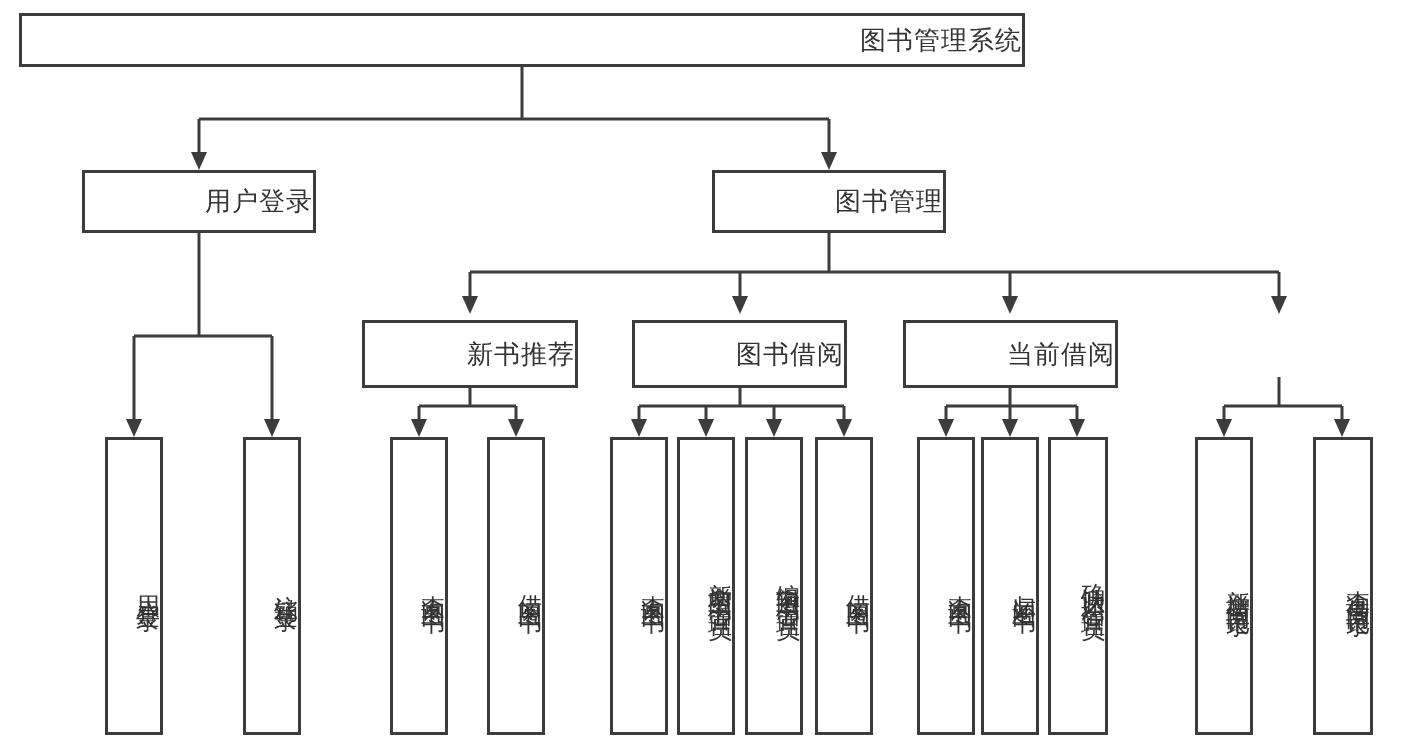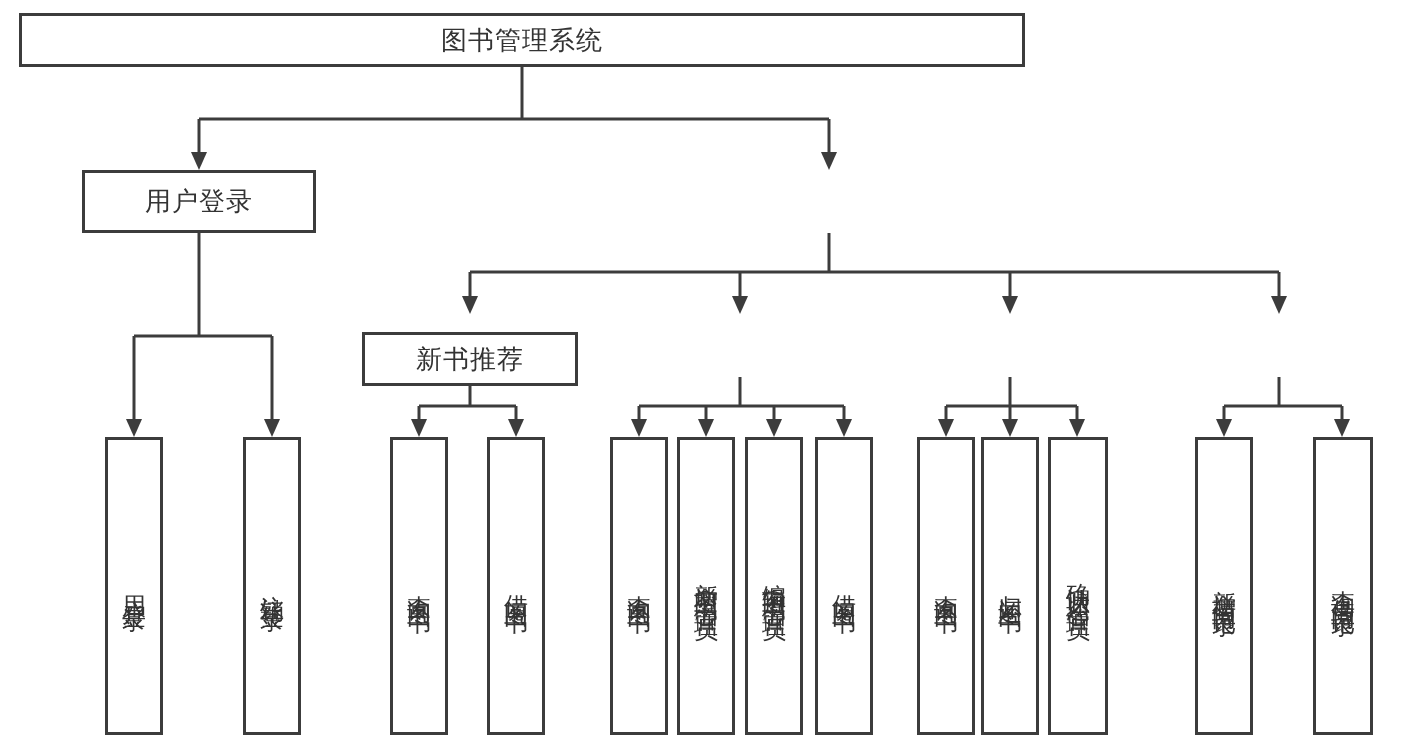--- a/index.html
+++ b/index.html
@@ -27,27 +27,27 @@
     pointer-events: none;
   }
   svg.wires line { stroke: var(--line); stroke-width: 3; }
   svg.wires polygon { fill: var(--line); }
   .node {
     position: absolute;
     border: 3px solid var(--line);
     background: #fff;
     display: flex;
     align-items: center;
-    justify-content: center;
+    justify-content: flex-end;
     color: var(--text);
   }
   .hnode { font-size: 26px; letter-spacing: 1px; }
   .root  { left: 19px;  top: 13px;  width: 1006px; height: 54px; }
   .lvl2  { top: 170px; width: 234px; height: 63px; }
-  .lvl3  { top: 332px; height: 54px; }
+  .lvl3  { top: 320px; height: 68px; }
   .leaf {
     top: 437px;
     width: 58px;
     height: 298px;
     font-size: 24px;
   }
   .vtext {
     writing-mode: vertical-rl;
     text-orientation: mixed;
     letter-spacing: 5px;
@@ -144,24 +144,33 @@
     </g>
   </svg>
 
   <div class="node hnode root">
     <span>图书管理系统</span>
   </div>
 
   <div class="node hnode lvl2" style="left:82px">
     <span>用户登录</span>
   </div>
+  <div class="node hnode lvl2" style="left:712px">
+    <span>图书管理</span>
+  </div>
 
   <div class="node hnode lvl3" style="left:362px;width:216px">
     <span>新书推荐</span>
   </div>
+  <div class="node hnode lvl3" style="left:632px;width:215px">
+    <span>图书借阅</span>
+  </div>
+  <div class="node hnode lvl3" style="left:903px;width:215px">
+    <span>当前借阅</span>
+  </div>
 
   <div class="node leaf" style="left:105px">
     <span class="vtext">用户登录</span>
   </div>
   <div class="node leaf" style="left:243px">
     <span class="vtext">注销登录</span>
   </div>
 
   <div class="node leaf" style="left:390px">
     <span class="vtext">查询图书</span>

